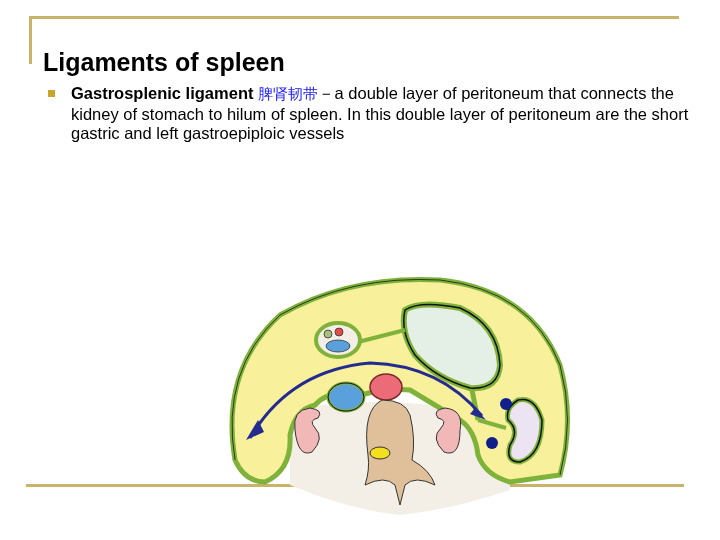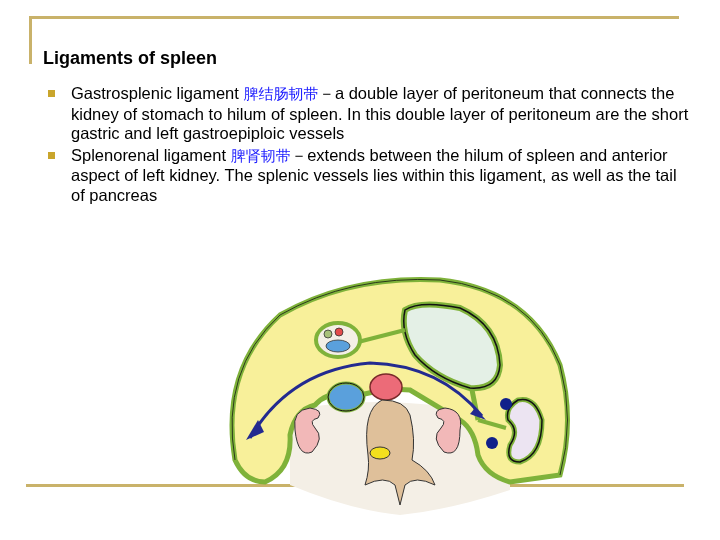--- a/index.html
+++ b/index.html
@@ -1,47 +1,42 @@
 <!DOCTYPE html>
 <html><head>
 <meta charset="utf-8">
 <style>
   html, body { margin:0; padding:0; }
   body { width:720px; height:540px; background:#ffffff; position:relative; overflow:hidden;
          font-family:"Liberation Sans", sans-serif; color:#000; }
   .deco-top { position:absolute; left:30px; top:16px; width:649px; height:3px; background:#c9b26a; }
   .deco-left { position:absolute; left:29px; top:16px; width:3px; height:48px; background:#c9b26a; }
   .deco-bottom { position:absolute; left:26px; top:484px; width:658px; height:3px; background:#c9b26a; }
-  .title { position:absolute; left:43px; top:48px; font-size:18px; font-weight:bold; letter-spacing:0px; }
+  .title { position:absolute; left:43px; top:48px; font-size:25px; font-weight:bold; letter-spacing:0px; }
   .bullets { position:absolute; left:47px; top:84px; width:645px; margin:0; padding:0; list-style:none; }
   .bullets li { position:relative; padding-left:24px; font-size:16.5px; line-height:19.5px; margin-bottom:2px; }
   .bullet-sq { position:absolute; left:1px; top:6px; width:7px; height:7px; background:#c9a52c; }
-  .term { font-weight:normal; }
+  .term { font-weight:bold; }
   .cn { color:#1a1aff; font-family:"DejaVu Sans", sans-serif; font-size:15px; }
   .diagram { position:absolute; left:220px; top:270px; width:360px; height:250px; }
 </style>
 </head>
 <body>
 
 <div class="deco-top"></div>
 <div class="deco-left"></div>
 <div class="deco-bottom"></div>
 
 <div class="title">Ligaments of spleen</div>
 
 <ul class="bullets">
   <li>
     <span class="bullet-sq"></span>
     <span class="term">Gastrosplenic ligament</span>
-    <span class="cn">脾结肠韧带</span><span>－</span><span>a double layer of peritoneum that connects the kidney of stomach to hilum of spleen. In this double layer of peritoneum are the short gastric and left gastroepiploic vessels</span>
-  </li>
-  <li>
-    <span class="bullet-sq"></span>
-    <span class="term">Splenorenal ligament</span>
-    <span class="cn">脾肾韧带</span><span>－</span><span>extends between the hilum of spleen and anterior aspect of left kidney. The splenic vessels lies within this ligament, as well as the tail of pancreas</span>
+    <span class="cn">脾肾韧带</span><span>－</span><span>a double layer of peritoneum that connects the kidney of stomach to hilum of spleen. In this double layer of peritoneum are the short gastric and left gastroepiploic vessels</span>
   </li>
 </ul>
 
 <svg class="diagram" viewBox="0 0 360 250" xmlns="http://www.w3.org/2000/svg">
 
   <path d="M70 140 Q180 120 290 150 L290 220 Q230 240 180 245 Q130 240 70 215 Z" fill="#f4efe6"></path>
 
   <path d="M15 190 Q0 100 60 45 Q130 5 220 10 Q310 20 340 95 Q355 150 340 205 L290 212 Q265 205 258 185 Q255 160 240 150 Q215 135 190 120 Q170 118 140 125 Q110 118 95 135 Q75 140 70 165 Q72 200 45 212 Q25 212 15 190 Z" fill="#f8f09a" stroke="#7fb23a" stroke-width="5"></path>
   <path d="M15 190 Q0 100 60 45 Q130 5 220 10 Q310 20 340 95 Q355 150 340 205" fill="none" stroke="#2a3a1a" stroke-width="1"></path>
 

